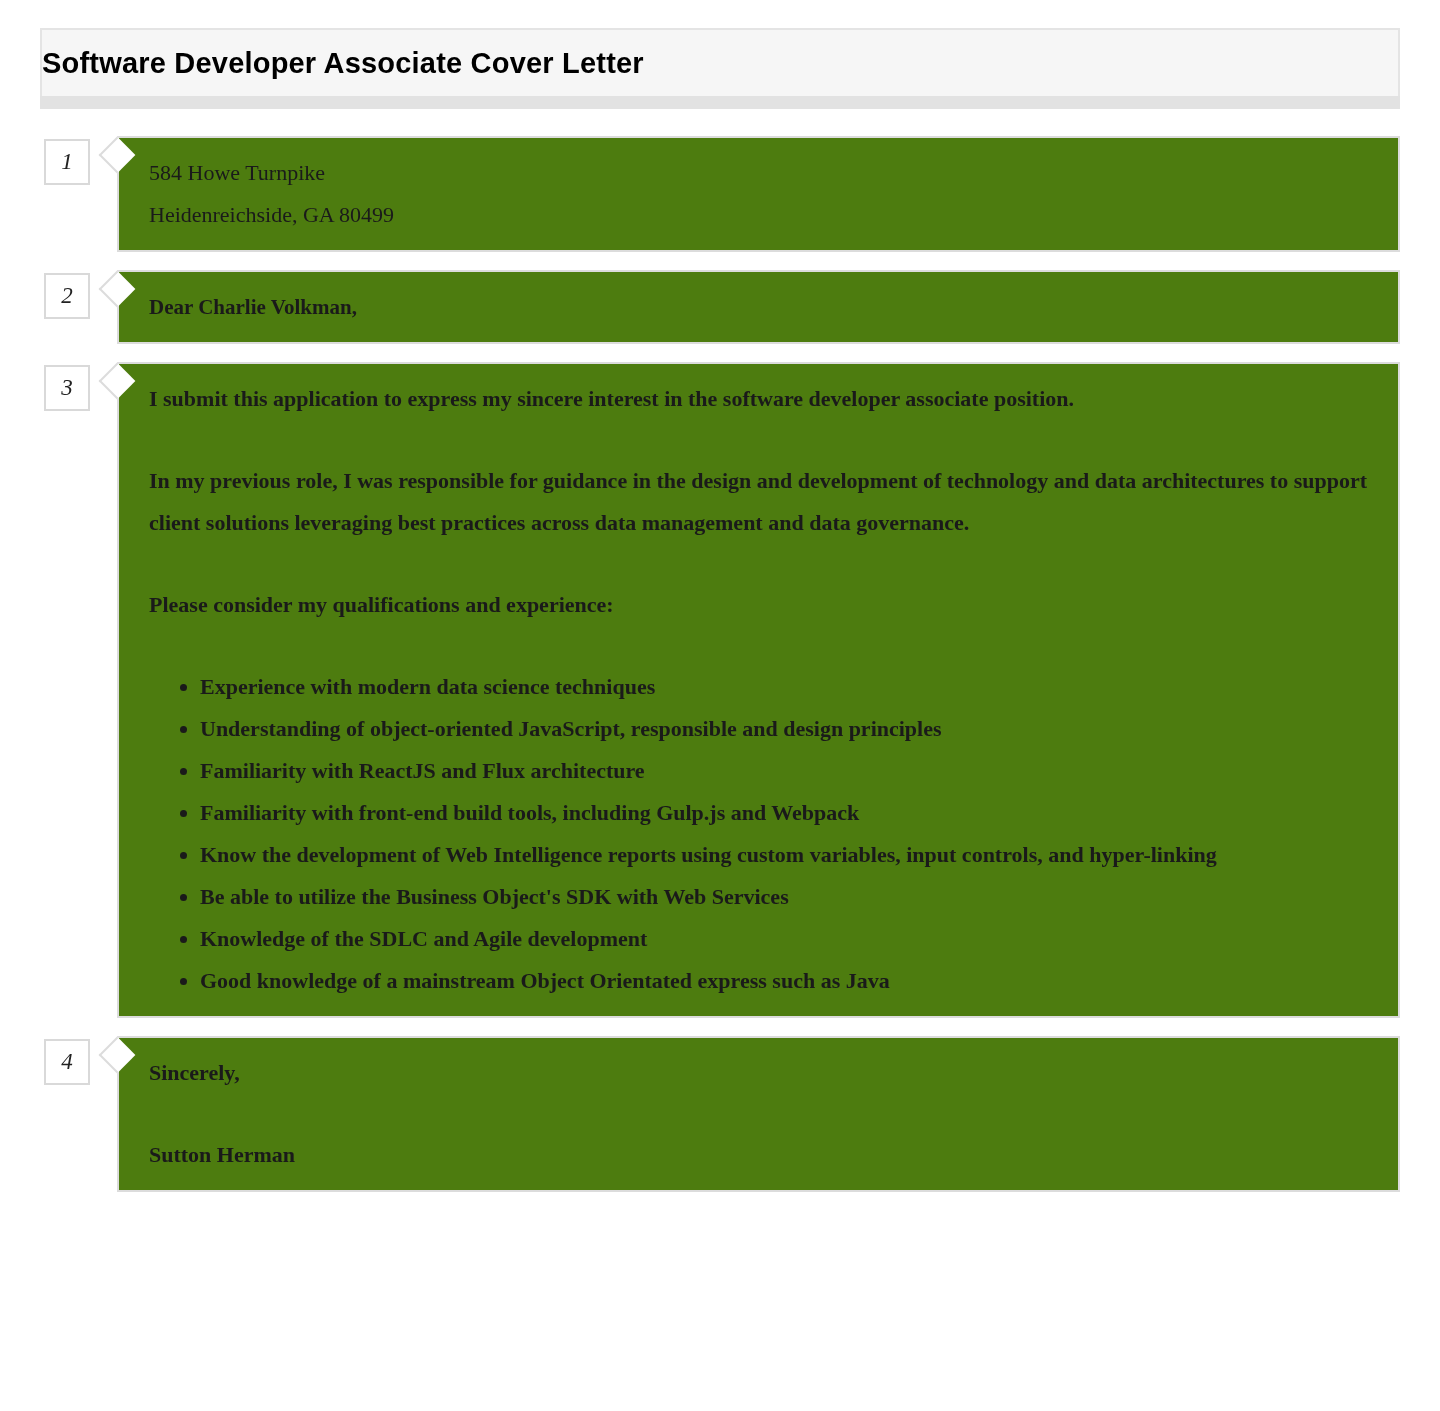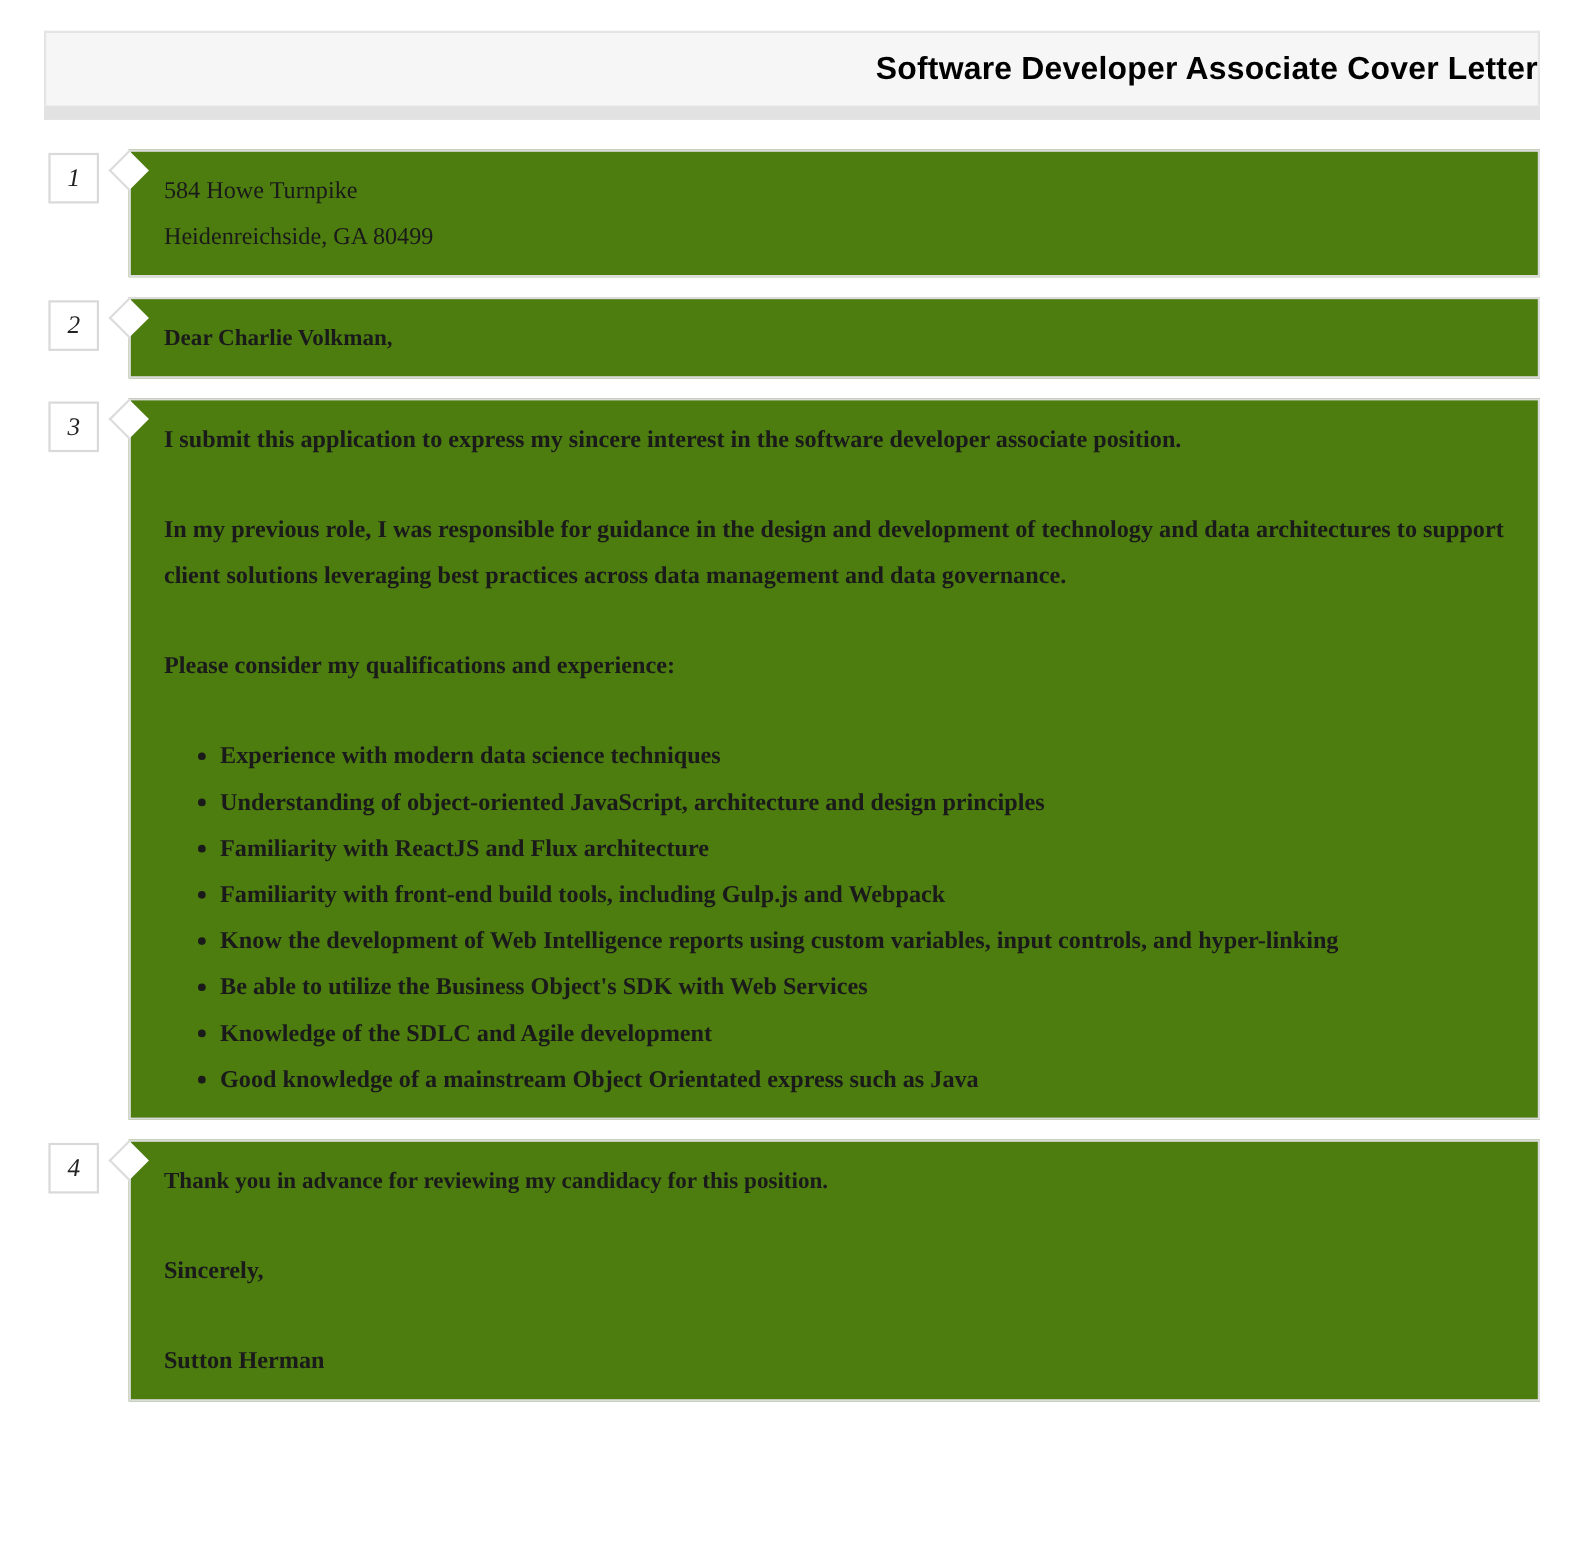--- a/index.html
+++ b/index.html
@@ -22,21 +22,21 @@
   }
   
   .doc-header {
     margin: 28px 40px 0 40px;
     height: 68px;
     background: #f6f6f6;
     border: 2px solid #e4e4e4;
     border-bottom: 0;
     display: flex;
     align-items: center;
-    justify-content: flex-end;
+    justify-content: flex-start;
   }
   .doc-header h1 {
     margin: 0;
     font-family: "Liberation Sans", sans-serif;
     font-weight: bold;
     font-size: 29px;
     color: #000000;
     letter-spacing: 0.2px;
   }
   .doc-header-shadow {
@@ -140,37 +140,36 @@
       <div class="badge">
         <span>3</span>
       </div>
       <div class="box">
         <span class="caret"></span>
         <p>I submit this application to express my sincere interest in the software developer associate position.</p>
         <p>In my previous role, I was responsible for guidance in the design and development of technology and data architectures to support client solutions leveraging best practices across data management and data governance.</p>
         <p>Please consider my qualifications and experience:</p>
         <ul>
           <li>Experience with modern data science techniques</li>
-          <li>Understanding of object-oriented JavaScript, architecture and design principles</li>
+          <li>Understanding of object-oriented JavaScript, responsible and design principles</li>
           <li>Familiarity with ReactJS and Flux architecture</li>
           <li>Familiarity with front-end build tools, including Gulp.js and Webpack</li>
           <li>Know the development of Web Intelligence reports using custom variables, input controls, and hyper-linking</li>
           <li>Be able to utilize the Business Object's SDK with Web Services</li>
           <li>Knowledge of the SDLC and Agile development</li>
           <li>Good knowledge of a mainstream Object Orientated express such as Java</li>
         </ul>
       </div>
     </section>
 
     <section class="callout">
       <div class="badge">
         <span>4</span>
       </div>
       <div class="box">
         <span class="caret"></span>
-        <p class="bold">Thank you in advance for reviewing my candidacy for this position.</p>
         <p>Sincerely,</p>
         <p>Sutton Herman</p>
       </div>
     </section>
 
   </main>
 </div>
 
 </body></html>

